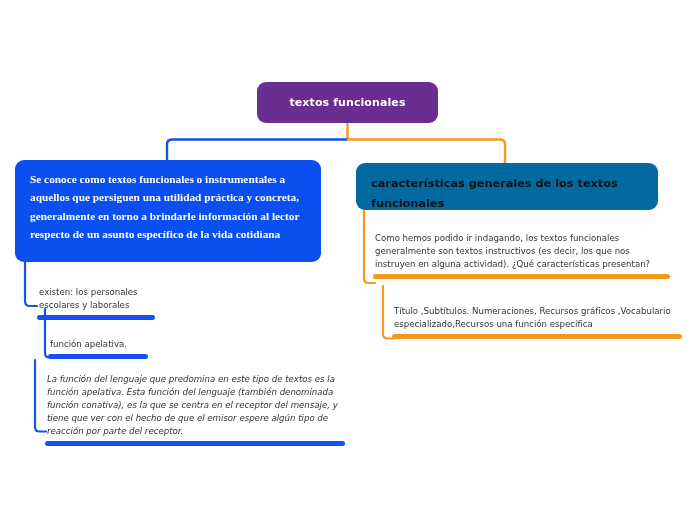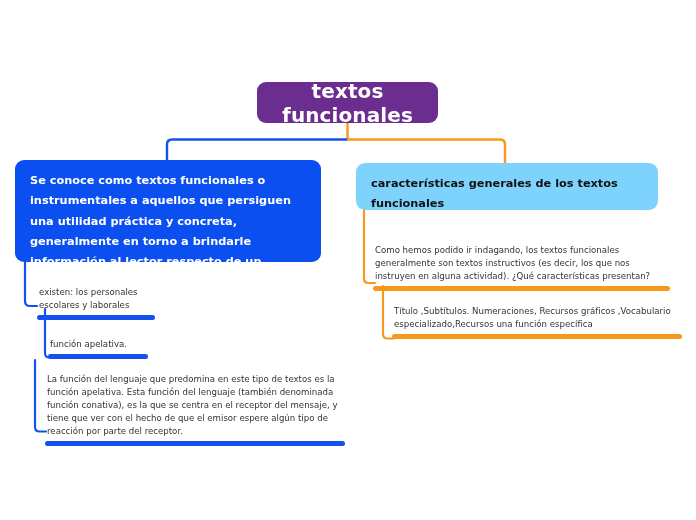--- a/index.html
+++ b/index.html
@@ -38,53 +38,54 @@
     background: #6B2D90;
     border-radius: 9px;
     display: flex;
     align-items: center;
     justify-content: center;
     box-sizing: border-box;
     padding: 0 10px;
   }
   .node-root .node-text {
     color: #ffffff;
-    font-size: 20px;
+    font-size: 11px;
     font-weight: bold;
     letter-spacing: 0.1px;
     text-align: center;
     line-height: 1.2;
   }
 
   
   .node-filled {
     position: absolute;
     box-sizing: border-box;
     border-radius: 9px;
     padding: 9px 13px 10px 15px;
   }
   .node-blue-main {
     left: 15px;
     top: 160px;
     width: 306px;
     height: 102px;
     background: #0B4FF0;
+    font-family: Liberation Serif, serif;
   }
   .node-blue-main .node-text {
     color: #ffffff;
     font-size: 11.3px;
     font-weight: bold;
     line-height: 1.44;
   }
   .node-orange-main {
     left: 356px;
     top: 163px;
     width: 302px;
     height: 47px;
-    background: #7dd3fc;
+    background: #0369a1;
     padding-top: 9px;
   }
   .node-orange-main .node-text {
     color: #111111;
     font-size: 11.3px;
     font-weight: bold;
     line-height: 1.44;
   }
 
   
@@ -104,24 +105,24 @@
     display: block;
     height: 5px;
     border-radius: 3px;
   }
   .bar-blue { background: #1352F0; }
   .bar-orange { background: #F7981D; }
 
   
   .leaf-b1 { left: 37px; top: 286px; width: 118px; }
   .leaf-b2 { left: 48px; top: 338px; width: 100px; }
-  .leaf-b3 { left: 45px; top: 373px; width: 300px; }
+  .leaf-b3 { left: 45px; top: 373px; width: 300px; font-style: italic; }
 
   
-  .leaf-o1 { left: 373px; top: 232px; width: 297px; margin-top: 12px; }
+  .leaf-o1 { left: 373px; top: 232px; width: 297px; }
   .leaf-o2 { left: 392px; top: 305px; width: 290px; }
 </style>
 </head>
 <body>
 
 <div id="canvas">
 
   <svg id="connectors" viewBox="0 0 696 520" width="696" height="520" xmlns="http://www.w3.org/2000/svg">
 
     <path d="M 347.5 123 L 347.5 139" stroke="#F7981D" stroke-width="2.4" fill="none"></path>

